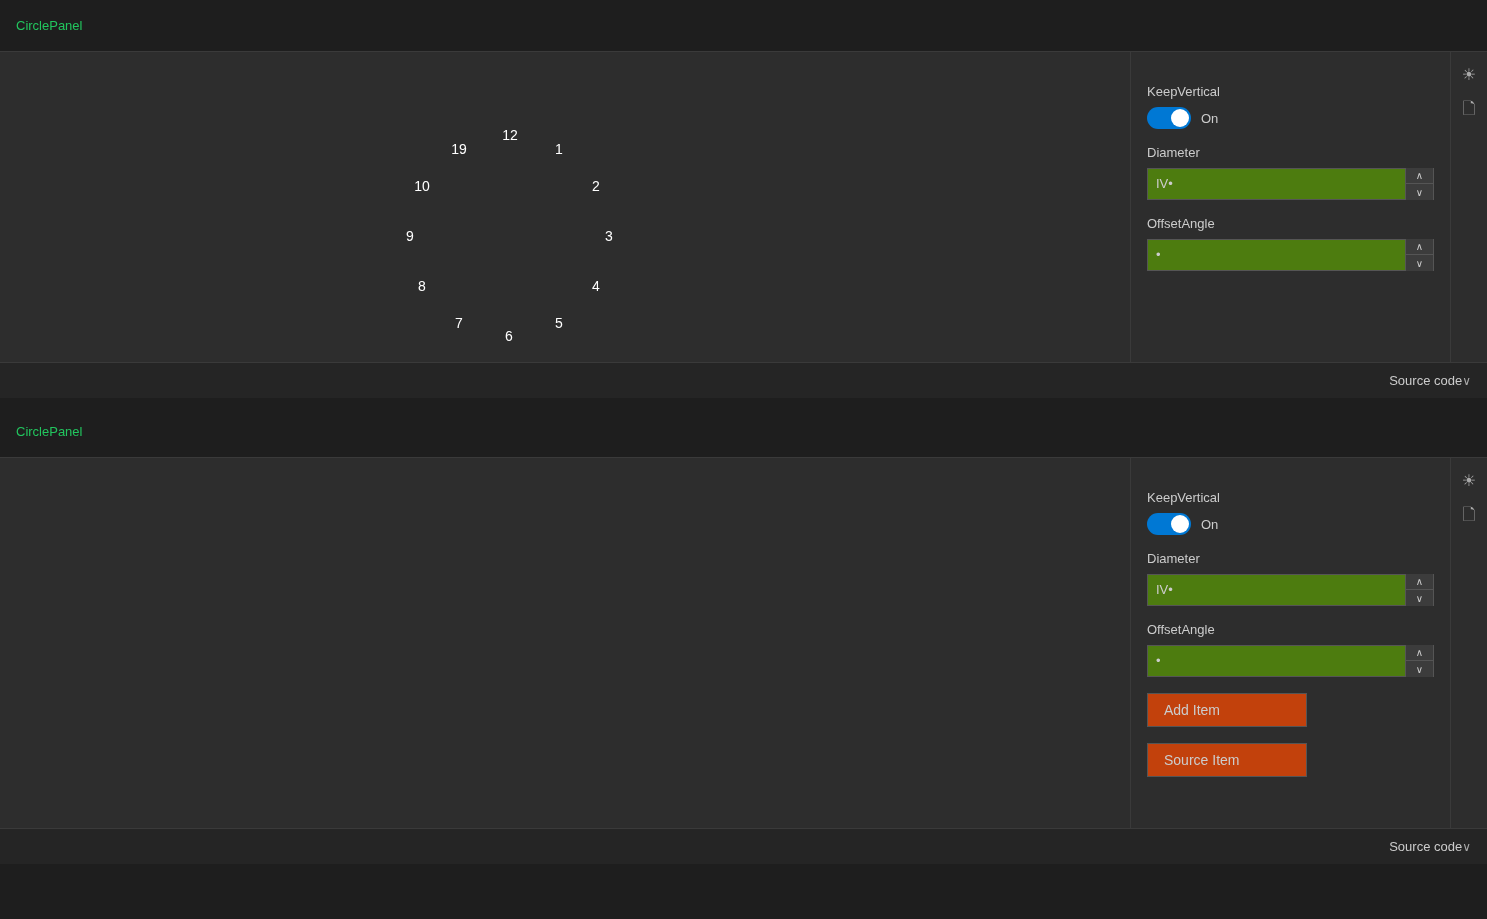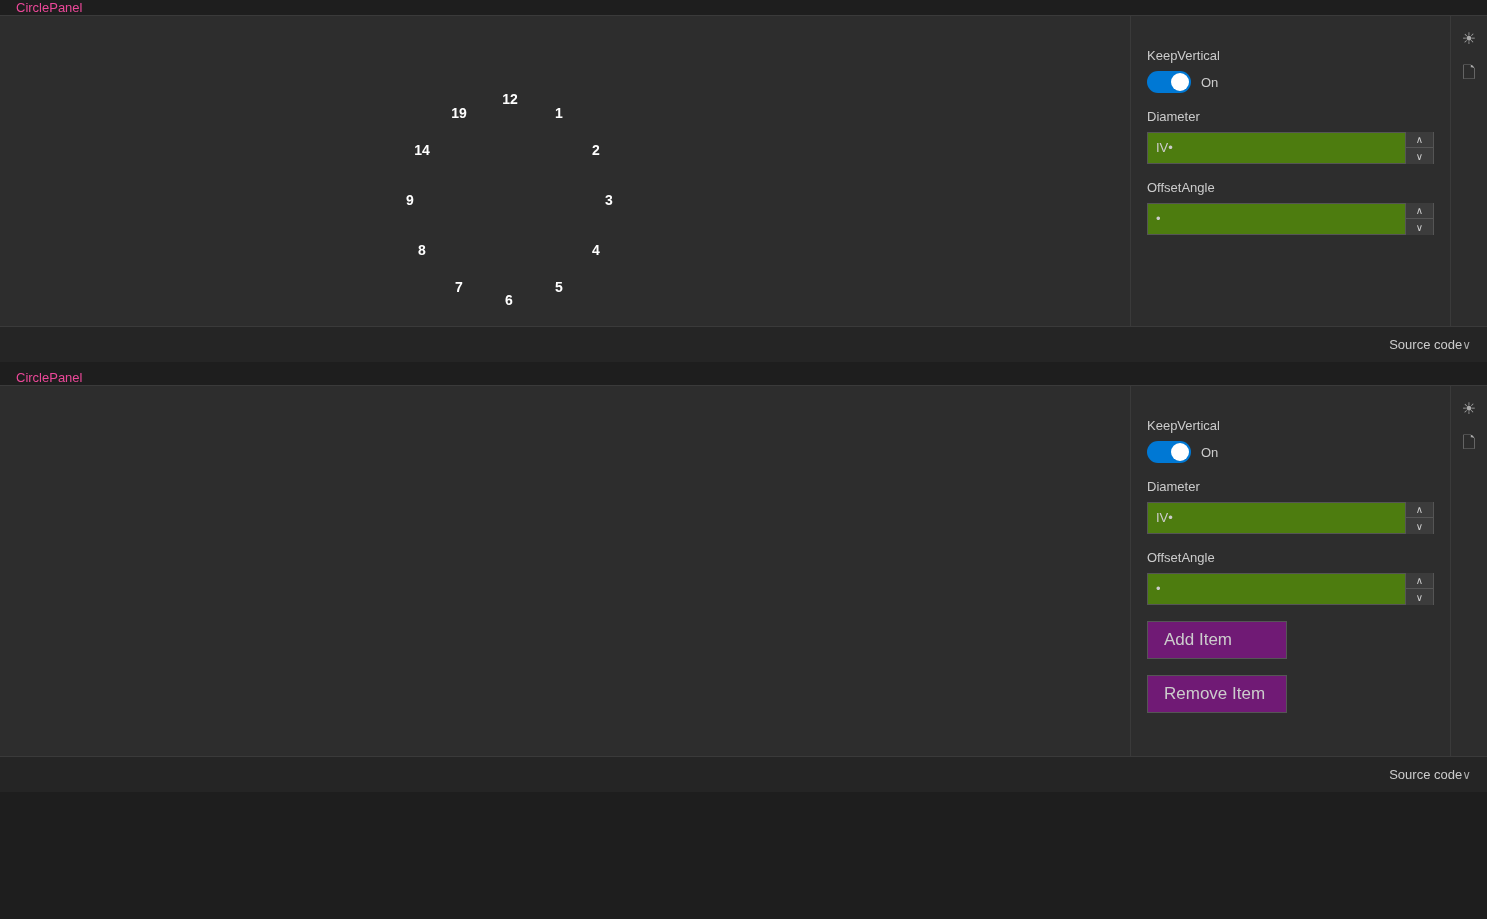--- a/index.html
+++ b/index.html
@@ -6,23 +6,23 @@
     body {
       background-color: #1e1e1e;
       color: #ffffff;
       font-family: 'Segoe UI', sans-serif;
       font-size: 14px;
       width: 1487px;
       min-height: 919px;
     }
 
     .panel-title {
-      padding: 0 16px;
-      font-size: 13px;
-      color: #ec4899;
+      padding: 18px 16px;
+      font-size: 13px;
+      color: #22c55e;
       background-color: #1e1e1e;
     }
 
     .panel-container {
       display: flex;
       flex-direction: row;
       background-color: #2d2d2d;
       position: relative;
       border-top: 1px solid #3a3a3a;
     }
@@ -39,21 +39,21 @@
     }
 
     .panel-canvas-2 {
       min-height: 370px;
     }
 
     .circle-number {
       position: absolute;
       color: #ffffff;
       font-size: 14px;
-      font-weight: 700;
+      font-weight: 400;
       transform: translate(-50%, -50%);
     }
 
     .panel-controls {
       width: 320px;
       padding: 32px 16px;
       background-color: #2d2d2d;
       display: flex;
       flex-direction: column;
       gap: 16px;
@@ -137,28 +137,28 @@
       color: #cccccc;
       font-size: 10px;
       border-left: 1px solid #555555;
     }
 
     .spinner-btn:first-child {
       border-bottom: 1px solid #555555;
     }
 
     .action-button {
-      background-color: #701a75;
+      background-color: #c2410c;
       color: #cccccc;
       border: 1px solid #555555;
       padding: 8px 16px;
       cursor: pointer;
-      font-size: 17px;
+      font-size: 14px;
       text-align: left;
-      width: 140px;
+      width: 160px;
     }
 
     .panel-side-icons {
       display: flex;
       flex-direction: column;
       padding: 8px 4px;
       gap: 8px;
       background-color: #2d2d2d;
       border-left: 1px solid #3a3a3a;
     }
@@ -204,21 +204,21 @@
 
 <div class="panel-title">CirclePanel</div>
 
 <div class="panel-container">
 
   <div class="panel-canvas panel-canvas-1">
 
   <span class="circle-number" style="left: 510px; top: 83px;">12</span>
       <span class="circle-number" style="left: 559px; top: 97px;">1</span>
       <span class="circle-number" style="left: 459px; top: 97px;">19</span>
-      <span class="circle-number" style="left: 422px; top: 134px;">14</span>
+      <span class="circle-number" style="left: 422px; top: 134px;">10</span>
       <span class="circle-number" style="left: 596px; top: 134px;">2</span>
       <span class="circle-number" style="left: 410px; top: 184px;">9</span>
       <span class="circle-number" style="left: 609px; top: 184px;">3</span>
       <span class="circle-number" style="left: 422px; top: 234px;">8</span>
       <span class="circle-number" style="left: 596px; top: 234px;">4</span>
       <span class="circle-number" style="left: 459px; top: 271px;">7</span>
       <span class="circle-number" style="left: 509px; top: 284px;">6</span>
       <span class="circle-number" style="left: 559px; top: 271px;">5</span>
     </div>
 
@@ -304,21 +304,21 @@
           <button class="spinner-btn">∨</button>
         </div>
       </div>
     </div>
 
     <div>
       <button class="action-button">Add Item</button>
     </div>
 
     <div>
-      <button class="action-button">Remove Item</button>
+      <button class="action-button">Source Item</button>
     </div>
   </div>
 
   <div class="panel-side-icons">
     <div class="side-icon">☀</div>
     <div class="side-icon">🗋</div>
   </div>
 </div>
 
 <div class="source-code-row">

